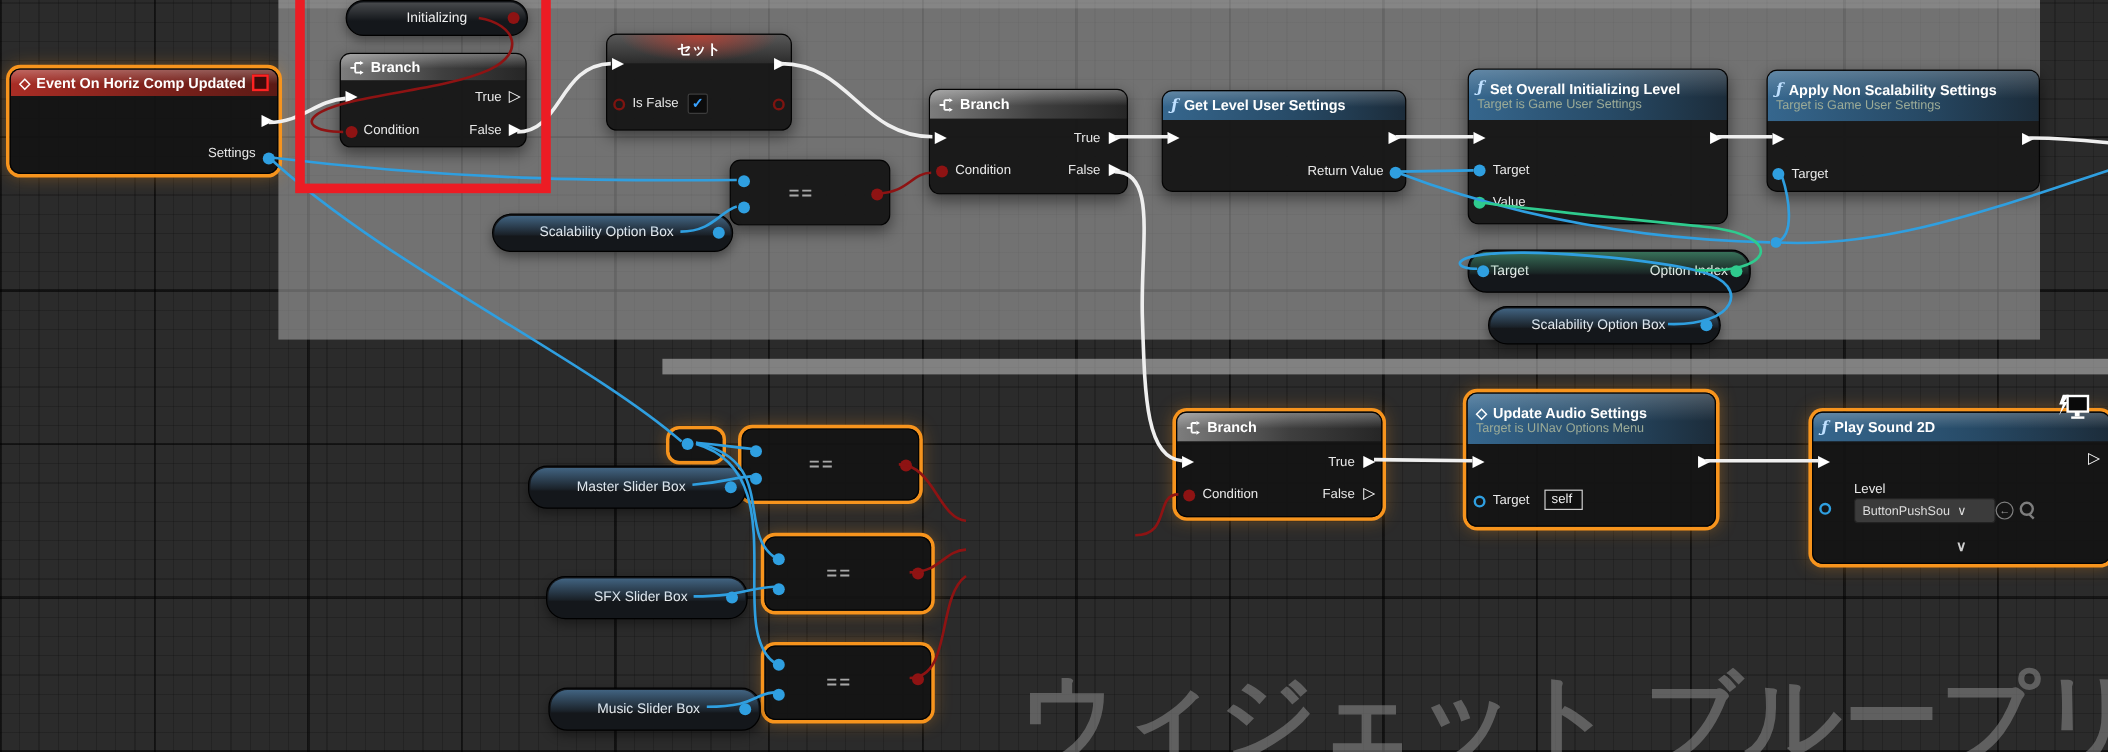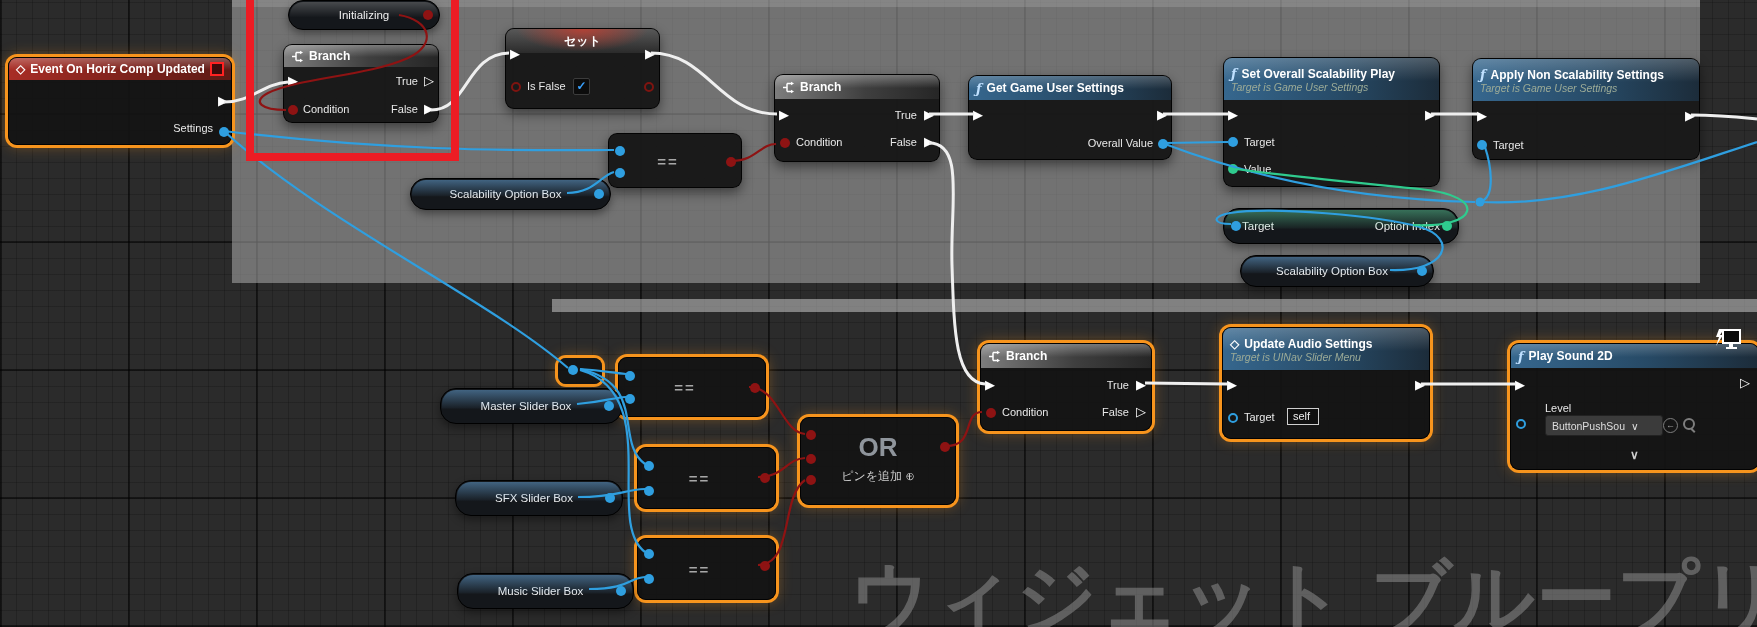--- a/index.html
+++ b/index.html
@@ -23,21 +23,21 @@
   .hdr.red{background:linear-gradient(180deg,rgba(255,255,255,.28),rgba(255,255,255,0) 55%),
     linear-gradient(90deg,#a82d25,#7c211b 55%,#5c1a15);}
   .hdr.gray{background:linear-gradient(180deg,rgba(255,255,255,.32),rgba(255,255,255,0) 55%),
     linear-gradient(90deg,#7d7d7d,#3f3f3f 55%,#262626);}
   .hdr.blue{background:linear-gradient(180deg,rgba(255,255,255,.22),rgba(255,255,255,0) 55%),
     linear-gradient(90deg,#36678e,#274a66 55%,#1c2c3a);}
   .hdr.setg{justify-content:center;background:radial-gradient(60% 130% at 50% 0%,rgba(200,60,45,.8),rgba(200,60,45,0) 72%),
     linear-gradient(180deg,#585858,#2b2b2b);}
   .hdr.tall{height:40px;flex-direction:column;align-items:flex-start;justify-content:center;gap:0;padding-top:2px;}
   .hline{display:flex;align-items:center;gap:5px;line-height:14px;}
-  .sub{font-weight:normal;font-style:italic;font-size:10.5px;color:#9cab97;line-height:13px;}
+  .sub{font-weight:normal;font-size:10.5px;color:#9cab97;line-height:13px;}
   .ep{position:absolute;font-size:13px;line-height:1;color:#fff;font-family:"DejaVu Sans",sans-serif;}
   .dpin{position:absolute;width:10px;height:10px;border-radius:50%;}
   .b{background:#2f9fe0;} .r{background:#8e1313;} .g{background:#2fcb8e;}
   .hb{width:6px;height:6px;background:transparent;border:2.5px solid #2f9fe0;}
   .hr{width:6px;height:6px;background:transparent;border:2.5px solid #7e1410;}
   .plabel{position:absolute;font-size:11px;color:#e8e8e8;white-space:nowrap;}
   .pill{position:absolute;z-index:4;height:30px;background:#14171b;border:1.5px solid #000;
     border-radius:16px;color:#eee;font-size:11.5px;display:flex;align-items:center;
     justify-content:center;padding:0 12px;box-shadow:0 4px 9px rgba(0,0,0,.4);white-space:nowrap;}
   .pill::before{content:"";position:absolute;inset:1px;border-radius:14px;pointer-events:none;}
@@ -147,33 +147,33 @@
     <span class="ep" style="right:5px;top:33px">▶</span>
     <span class="dpin r" style="left:5px;top:63px"></span>
     <span class="plabel" style="left:21px;top:61px">Condition</span>
     <span class="plabel" style="right:22px;top:61px">False</span>
     <span class="ep" style="right:5px;top:60px">▶</span>
   </div>
 
   <div class="node" style="left:968px;top:75px;width:202px;height:83px">
     <div class="hdr blue" style="height:24px">
       <span class="ficon">ƒ</span>
-      <span>Get Game User Settings</span>
+      <span>Get Level User Settings</span>
     </div>
     <span class="ep" style="left:4px;top:32px">▶</span>
     <span class="ep" style="right:4px;top:32px">▶</span>
-    <span class="plabel" style="right:18px;top:61px">Overall Value</span>
+    <span class="plabel" style="right:18px;top:61px">Return Value</span>
     <span class="dpin b" style="right:3px;top:63px"></span>
   </div>
 
   <div class="node" style="left:1223px;top:57px;width:215px;height:128px">
     <div class="hdr blue tall">
       <span class="hline">
           <span class="ficon">ƒ</span>
-        <span>Set Overall Scalability Play</span>
+        <span>Set Overall Initializing Level</span>
         </span>
       <span class="sub">Target is Game User Settings</span>
     </div>
     <span class="ep" style="left:4px;top:50px">▶</span>
     <span class="ep" style="right:4px;top:50px">▶</span>
     <span class="dpin b" style="left:4px;top:79px"></span>
     <span class="plabel" style="left:20px;top:78px">Target</span>
     <span class="dpin g" style="left:4px;top:106px"></span>
     <span class="plabel" style="left:20px;top:105px">Value</span>
   </div>
@@ -237,31 +237,20 @@
     <span class="dpin b" style="left:6px;top:35px"></span>
     <span class="eqtxt">==</span>
     <span class="dpin r" style="right:5px;top:22px"></span>
   </div>
 
   <div class="pill bs sel" style="left:457px;top:573px;width:141px;height:34px;padding-right:22px">
     <span>Music Slider Box</span>
     <span class="dpin b" style="right:7px;top:12px"></span>
   </div>
 
-  <div class="node sel" style="left:800px;top:417px;width:154px;height:86px">
-    <span class="dpin r" style="left:5px;top:12px"></span>
-    <span class="dpin r" style="left:5px;top:36px"></span>
-    <span class="dpin r" style="left:5px;top:57px"></span>
-    <span class="ortxt">OR</span>
-    <span class="oradd">
-      <span>ピンを追加</span>
-      <span>⊕</span>
-    </span>
-    <span class="dpin r" style="right:5px;top:24px"></span>
-  </div>
 
   <div class="node sel" style="left:980px;top:343px;width:170px;height:86px">
     <div class="hdr gray" style="height:24px">
       <svg width="13" height="13" viewBox="0 0 13 13">
         <path d="M1 6.5h4M5 2.5h4M5 10.5h4M5 2.5v8" stroke="#fff" stroke-width="1.5" fill="none"></path>
         <path d="M9 0.8l3 1.7-3 1.7zM9 8.8l3 1.7-3 1.7z" fill="#fff"></path>
         </svg>
       <span>Branch</span>
     </div>
     <span class="ep" style="left:4px;top:34px">▶</span>
@@ -272,21 +261,21 @@
     <span class="plabel" style="right:22px;top:62px">False</span>
     <span class="ep" style="right:5px;top:61px">▷</span>
   </div>
 
   <div class="node sel" style="left:1222px;top:327px;width:206px;height:110px">
     <div class="hdr blue tall">
       <span class="hline">
           <span class="dic">◇</span>
         <span>Update Audio Settings</span>
         </span>
-      <span class="sub">Target is UINav Slider Menu</span>
+      <span class="sub">Target is UINav Options Menu</span>
     </div>
     <span class="ep" style="left:4px;top:50px">▶</span>
     <span class="ep" style="right:4px;top:50px">▶</span>
     <span class="dpin hb" style="left:5px;top:85px"></span>
     <span class="plabel" style="left:21px;top:83px">Target</span>
     <span class="selfbox" style="left:64px;top:80px">self</span>
   </div>
 
   <div class="node sel" style="left:1510px;top:343px;width:247px;height:125px">
     <div class="hdr blue" style="height:24px">

